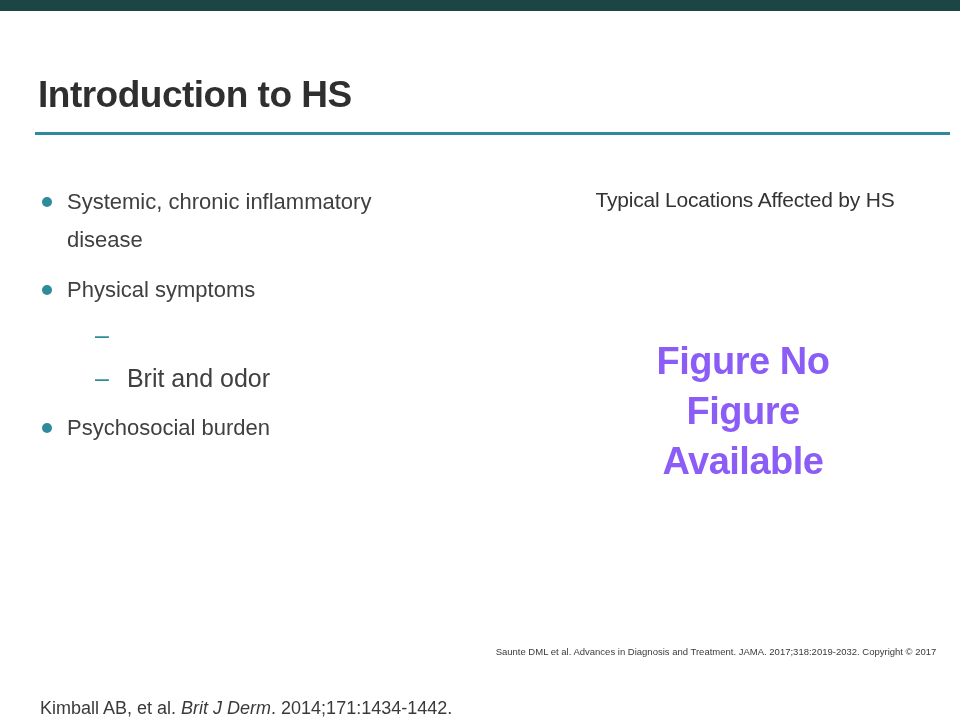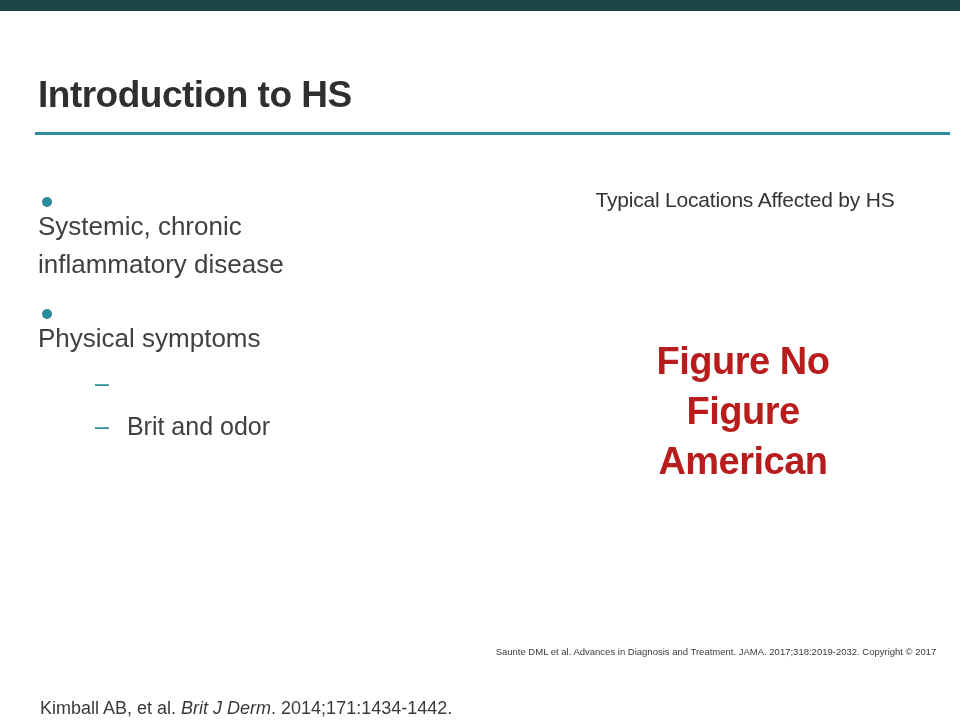--- a/index.html
+++ b/index.html
@@ -11,40 +11,40 @@
   .top-bar { position:absolute; left:0; top:0; width:960px; height:11px; background:#1C4646; }
 
   .slide-title {
     position:absolute; left:38px; top:72px; width:880px;
     font-size:37px; line-height:46px; color:#2F2F2F;
     letter-spacing:-0.5px; font-weight:700;
   }
   .title-underline { position:absolute; left:35px; top:132px; width:915px; height:3px; background:#2E8B9C; }
 
   .bullet-list { position:absolute; left:38px; top:183px; width:420px; color:#404040; }
-  .bullet-item { display:flex; font-size:26px; line-height:38px; margin-bottom:12px;flex-direction:column; }
+  .bullet-item { display:flex; font-size:22px; line-height:38px; margin-bottom:12px; }
   .bullet-item .dot {
     flex:none; width:10px; height:10px; border-radius:50%;
     background:#2E8B9C; margin:14px 15px 0 4px;
   }
   .bullet-item .b-text { width:330px; }
   .sub-item { display:flex; font-size:25px; line-height:33px; margin:10px 0 0 57px; }
   .sub-item .dash { flex:none; color:#2E8B9C; margin-right:18px; }
   .sub-item .s-text { width:280px; }
   .sub-gap { margin-bottom:14px; }
   .item2 { margin-bottom:0; }
 
   .figure-heading {
     position:absolute; left:510px; top:188px; width:470px;
     text-align:center; font-size:21px; color:#333333; letter-spacing:-0.2px;
   }
   .figure-notice {
     position:absolute; left:618px; top:336px; width:250px;
     text-align:center; font-weight:700; font-size:38px; line-height:50px;
-    color:#b91c1c; letter-spacing:-0.5px;
+    color:#8b5cf6; letter-spacing:-0.5px;
   }
 
   .citation-left {
     position:absolute; left:40px; top:689px;
     font-size:18px; color:#3A3A3A;margin-top:9px;
   }
   .citation-left .journal { font-style:italic; }
 
   .citation-right {
     position:absolute; left:482px; top:645px; width:468px;
@@ -75,29 +75,33 @@
 
     <div class="sub-item">
       <span class="dash">–</span>
     </div>
 
     <div class="sub-item sub-gap">
       <span class="dash">–</span>
       <span class="s-text">Brit and odor</span>
     </div>
 
+    <div class="bullet-item">
+      <span class="dot"></span>
+      <span class="b-text">Psychosocial burden</span>
+    </div>
 
   </div>
 
   <div class="figure-heading">Typical Locations Affected by HS</div>
 
   <div class="figure-notice">
     <div>Figure No</div>
     <div>Figure</div>
-    <div>American</div>
+    <div>Available</div>
   </div>
 
   <div class="citation-left">
     <span>Kimball AB, et al. </span><span class="journal">Brit J Derm</span><span>. 2014;171:1434-1442.</span>
   </div>
 
   <div class="citation-right">
     <div>Saunte DML et al. Advances in Diagnosis and Treatment. JAMA. 2017;318:2019-2032. Copyright © 2017</div>
   </div>
 

